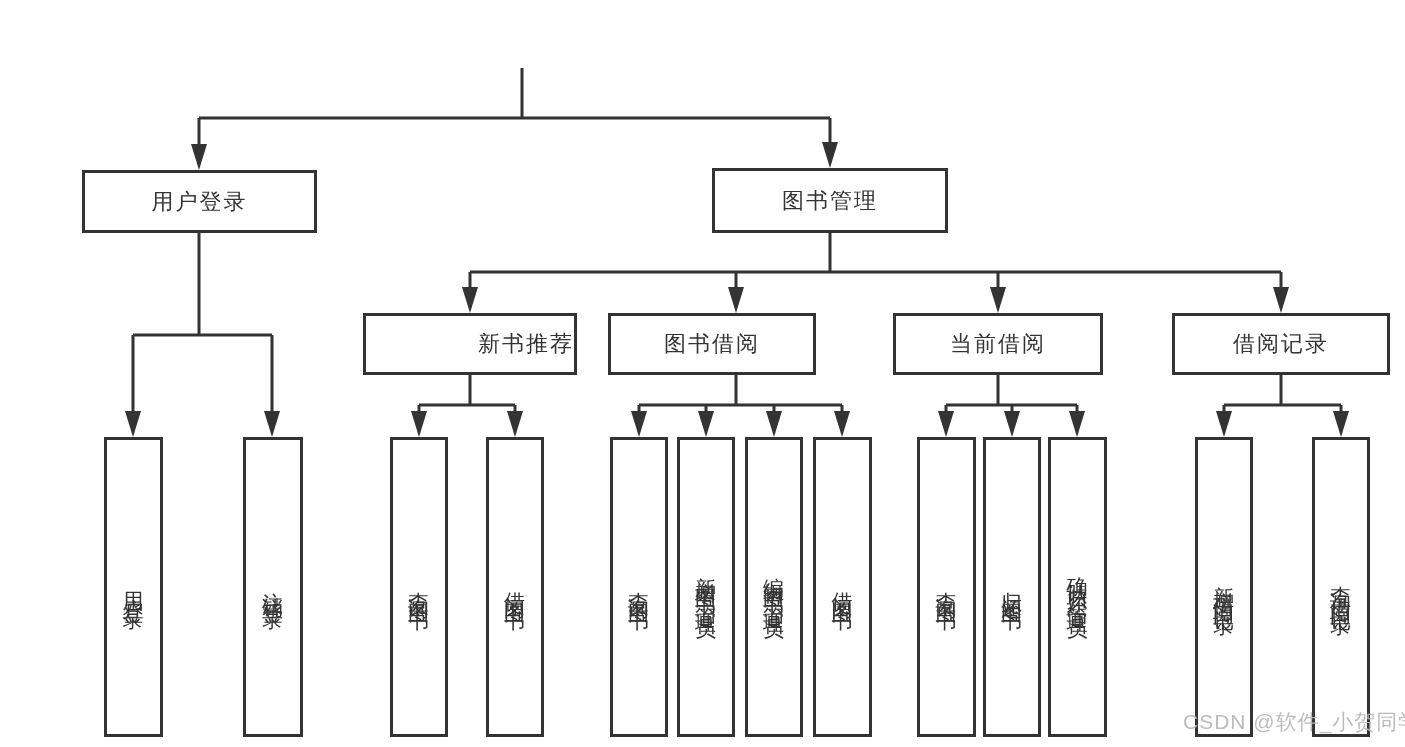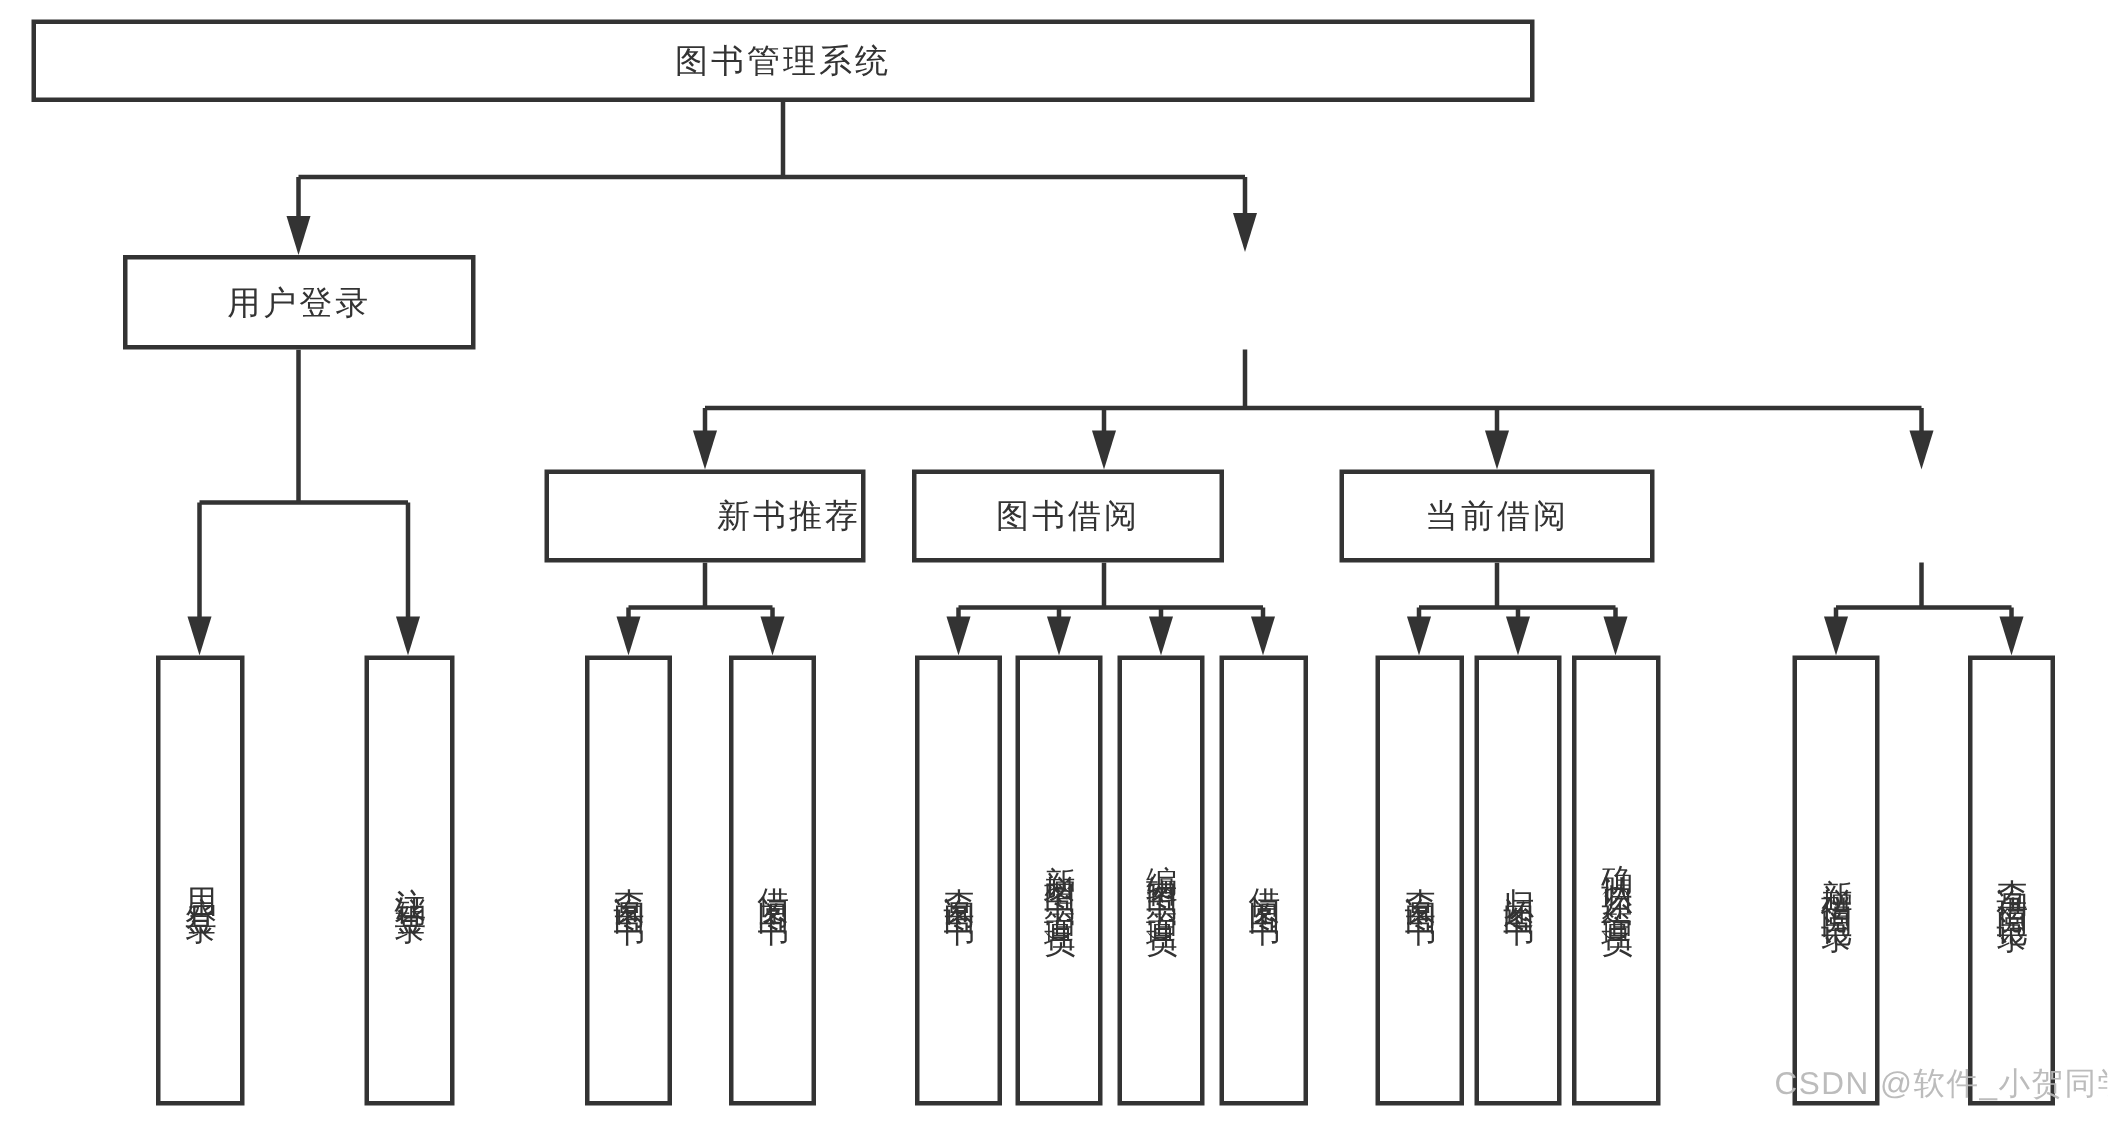--- a/index.html
+++ b/index.html
@@ -117,36 +117,39 @@
 
     <g stroke="#333333" stroke-width="3" fill="none">
       <path d="M1281 375 V405 M1224 405 H1341 M1224 405 V417 M1341 405 V417"></path>
     </g>
     <g fill="#333333" stroke="none">
       <polygon points="1216,411 1232,411 1224,437"></polygon>
       <polygon points="1333,411 1349,411 1341,437"></polygon>
     </g>
   </svg>
 
-  <div class="box h" style="left:21px; top:13px; width:1002px; height:55px;">
-    <span>图书管理系统</span>
-  </div>
 
   <div class="box h" style="left:82px; top:170px; width:235px; height:63px;">
     <span>用户登录</span>
+  </div>
+  <div class="box h" style="left:712px; top:168px; width:236px; height:65px;">
+    <span>图书管理</span>
   </div>
 
   <div class="box h" style="left:363px; top:313px; width:214px; height:62px;justify-content:flex-end;">
     <span>新书推荐</span>
   </div>
   <div class="box h" style="left:608px; top:313px; width:208px; height:62px;">
     <span>图书借阅</span>
   </div>
   <div class="box h" style="left:893px; top:313px; width:210px; height:62px;justify-content:center;">
     <span>当前借阅</span>
+  </div>
+  <div class="box h" style="left:1172px; top:313px; width:218px; height:62px;">
+    <span>借阅记录</span>
   </div>
 
   <div class="box v" style="left:104px; top:437px; width:59px; height:300px;">
     <span>用户登录</span>
   </div>
   <div class="box v" style="left:243px; top:437px; width:60px; height:300px;">
     <span>注销登录</span>
   </div>
 
   <div class="box v" style="left:390px; top:437px; width:58px; height:300px;">

